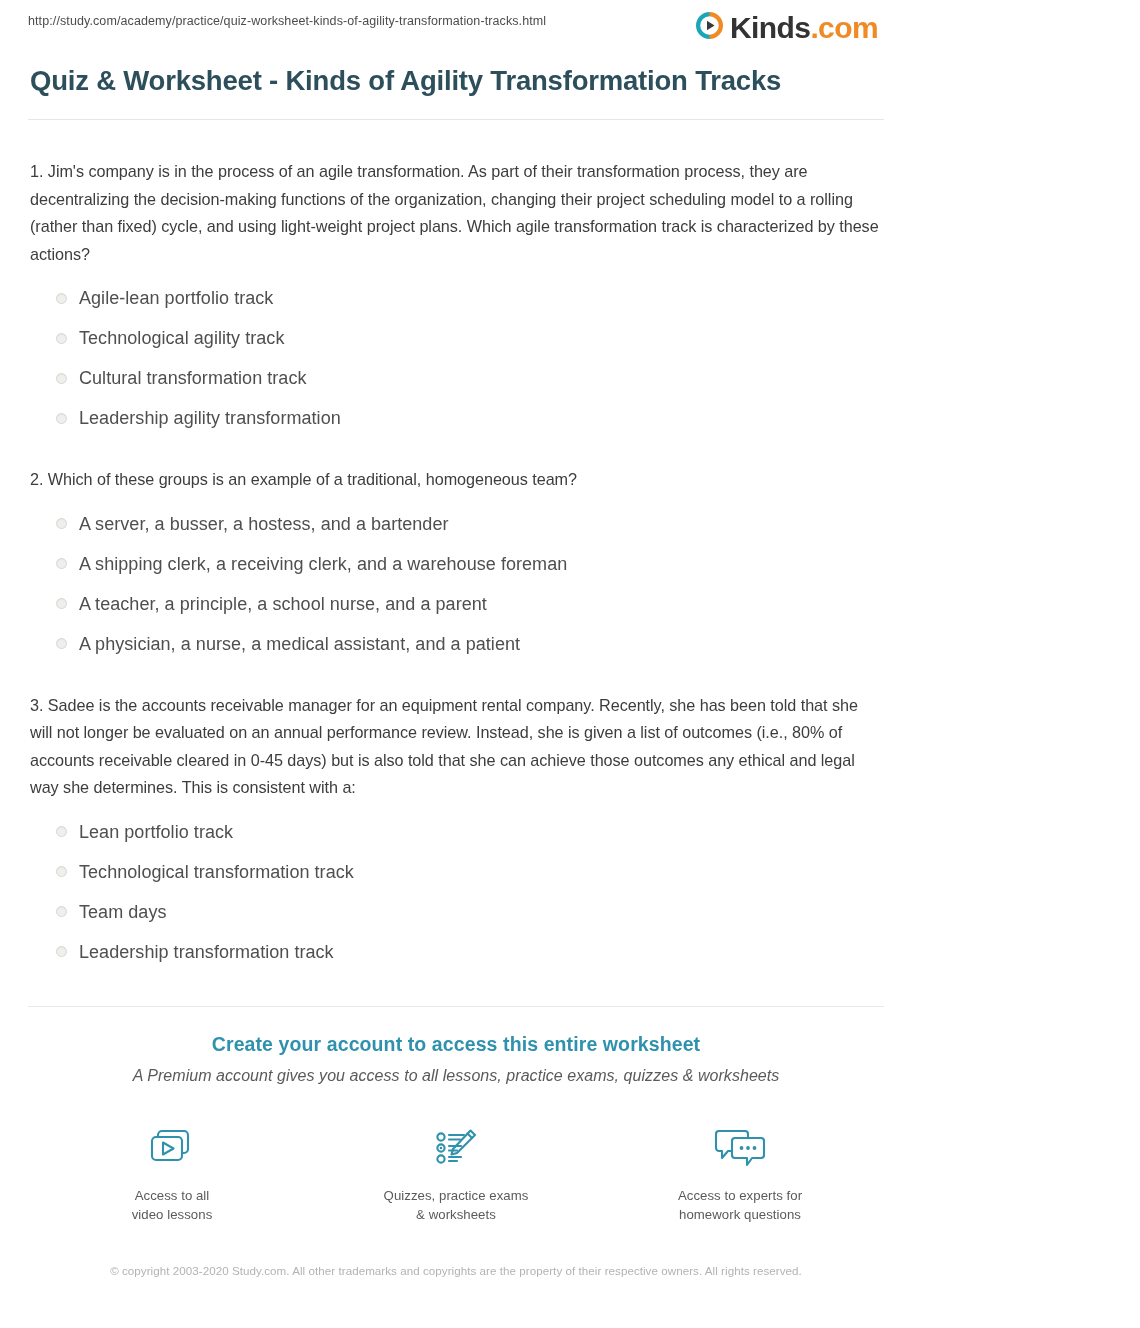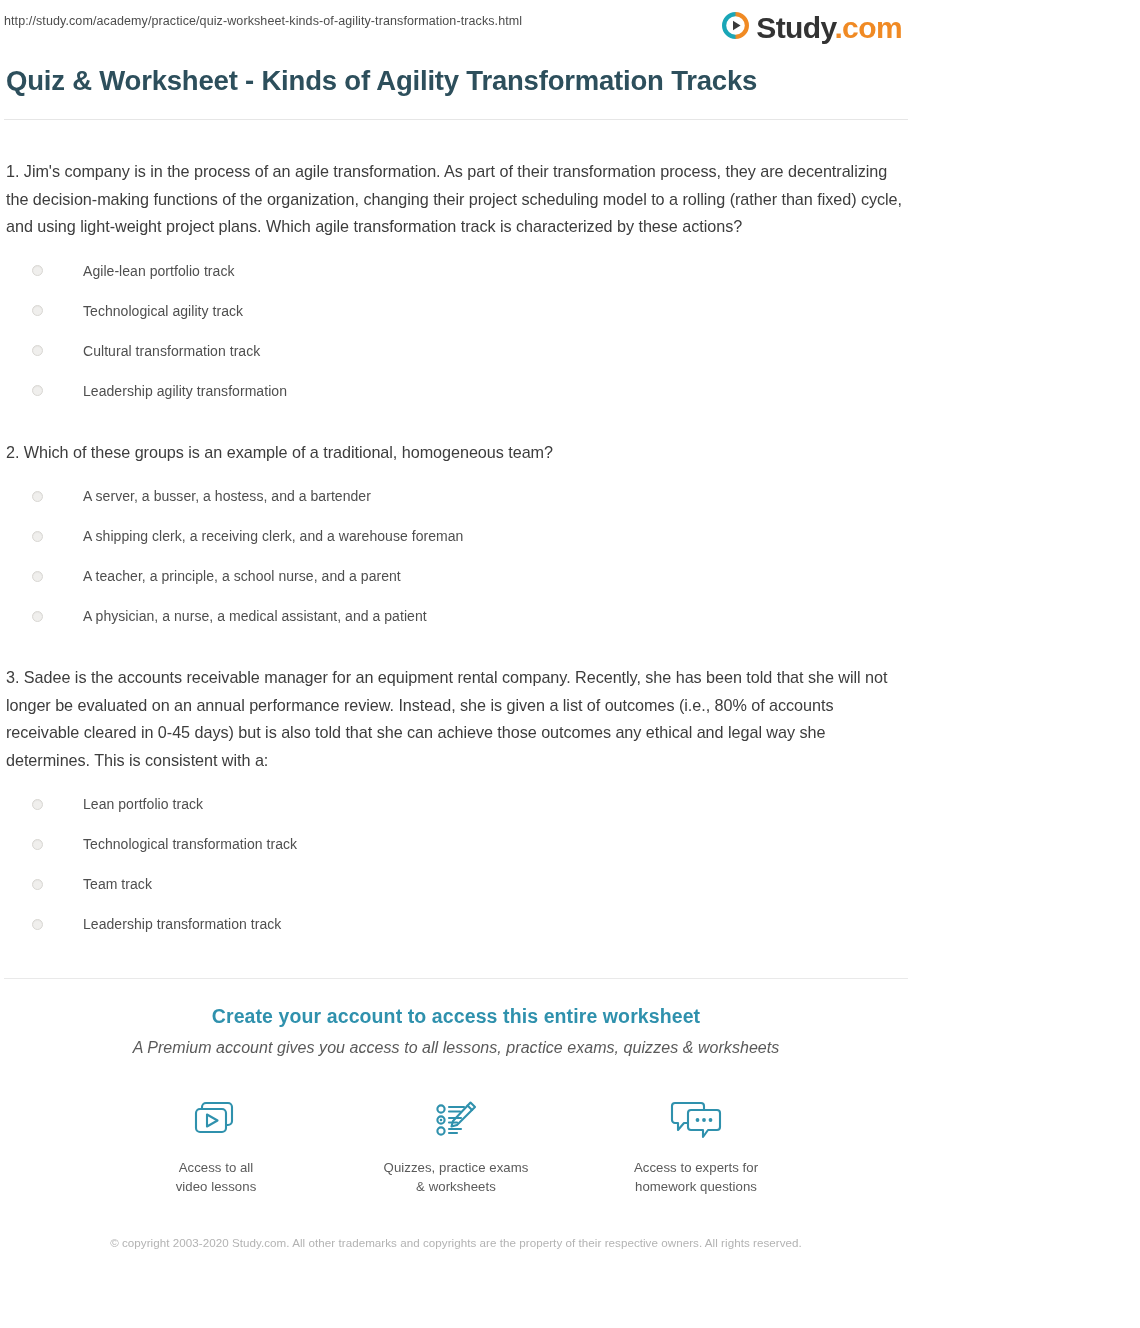--- a/index.html
+++ b/index.html
@@ -13,21 +13,21 @@
     height: 1328px;
     font-family: "Liberation Sans", sans-serif;
     color: #4a4a4a;
     -webkit-font-smoothing: antialiased;
   }
 
   .page {
     position: relative;
     width: 912px;
     min-height: 1328px;
-    padding: 0 4px;
+    padding: 0 28px;
   }
 
   
   .topbar {
     display: flex;
     align-items: flex-start;
     justify-content: space-between;
     padding-top: 12px;
     height: 48px;
   }
@@ -100,25 +100,24 @@
   .radio {
     flex: none;
     width: 11px;
     height: 11px;
     border-radius: 50%;
     background: #f0efed;
     border: 1px solid #d9d7d3;
     box-shadow: inset 0 1px 1px rgba(0,0,0,0.04);
   }
   .option-label {
-    font-size: 14px;
+    font-size: 18px;
     line-height: 20px;
     color: #4f4f4f;
     letter-spacing: 0.05px;
-    margin-left: 28px;
   }
 
   
   .footer-rule {
     border: none;
     border-top: 1px solid #e9e9e9;
     margin: 34px 0 0 0;
   }
   .cta { text-align: center; padding-top: 24px; }
   .cta-heading {
@@ -135,21 +134,21 @@
     color: #5a5a5a;
     margin: 9px 0 0 0;
     letter-spacing: 0.05px;
     font-style: italic;
   }
 
   .features {
     display: flex;
     justify-content: center;
     align-items: flex-start;
-    gap: 50px;
+    gap: 94px;
     margin-top: 34px;
   }
   .feature {
     width: 190px;
     text-align: center;
   }
   .feature-icon {
     height: 58px;
     display: flex;
     align-items: center;
@@ -191,21 +190,21 @@
               <stop offset="0%" stop-color="#1aa6b7"></stop>
               <stop offset="45%" stop-color="#1aa6b7"></stop>
               <stop offset="55%" stop-color="#f08a24"></stop>
               <stop offset="100%" stop-color="#f08a24"></stop>
             </linearGradient>
           </defs>
           <circle cx="16" cy="16" r="13.5" fill="none" stroke="url(#g1)" stroke-width="5"></circle>
           <path d="M13 10.5 L22 16 L13 21.5 Z" fill="#3a3a3a"></path>
         </svg>
       </span>
-      <span class="logo-text"><span>Study</span><span class="dot">.com</span></span>
+      <span class="logo-text"><span>Kinds</span><span class="dot">.com</span></span>
     </div>
   </div>
 
   <h1 class="title">Quiz &amp; Worksheet - Kinds of Agility Transformation Tracks</h1>
   <hr class="rule">
 
   <div class="questions">
 
     <div class="question-block">
       <p class="q-text">1. Jim's company is in the process of an agile transformation. As part of their transformation process, they are decentralizing the decision-making functions of the organization, changing their project scheduling model to a rolling (rather than fixed) cycle, and using light-weight project plans. Which agile transformation track is characterized by these actions?</p>
@@ -257,21 +256,21 @@
         <li class="option">
           <span class="radio"></span>
           <span class="option-label">Lean portfolio track</span>
         </li>
         <li class="option">
           <span class="radio"></span>
           <span class="option-label">Technological transformation track</span>
         </li>
         <li class="option">
           <span class="radio"></span>
-          <span class="option-label">Team track</span>
+          <span class="option-label">Team days</span>
         </li>
         <li class="option">
           <span class="radio"></span>
           <span class="option-label">Leadership transformation track</span>
         </li>
       </ul>
     </div>
 
   </div>
 

